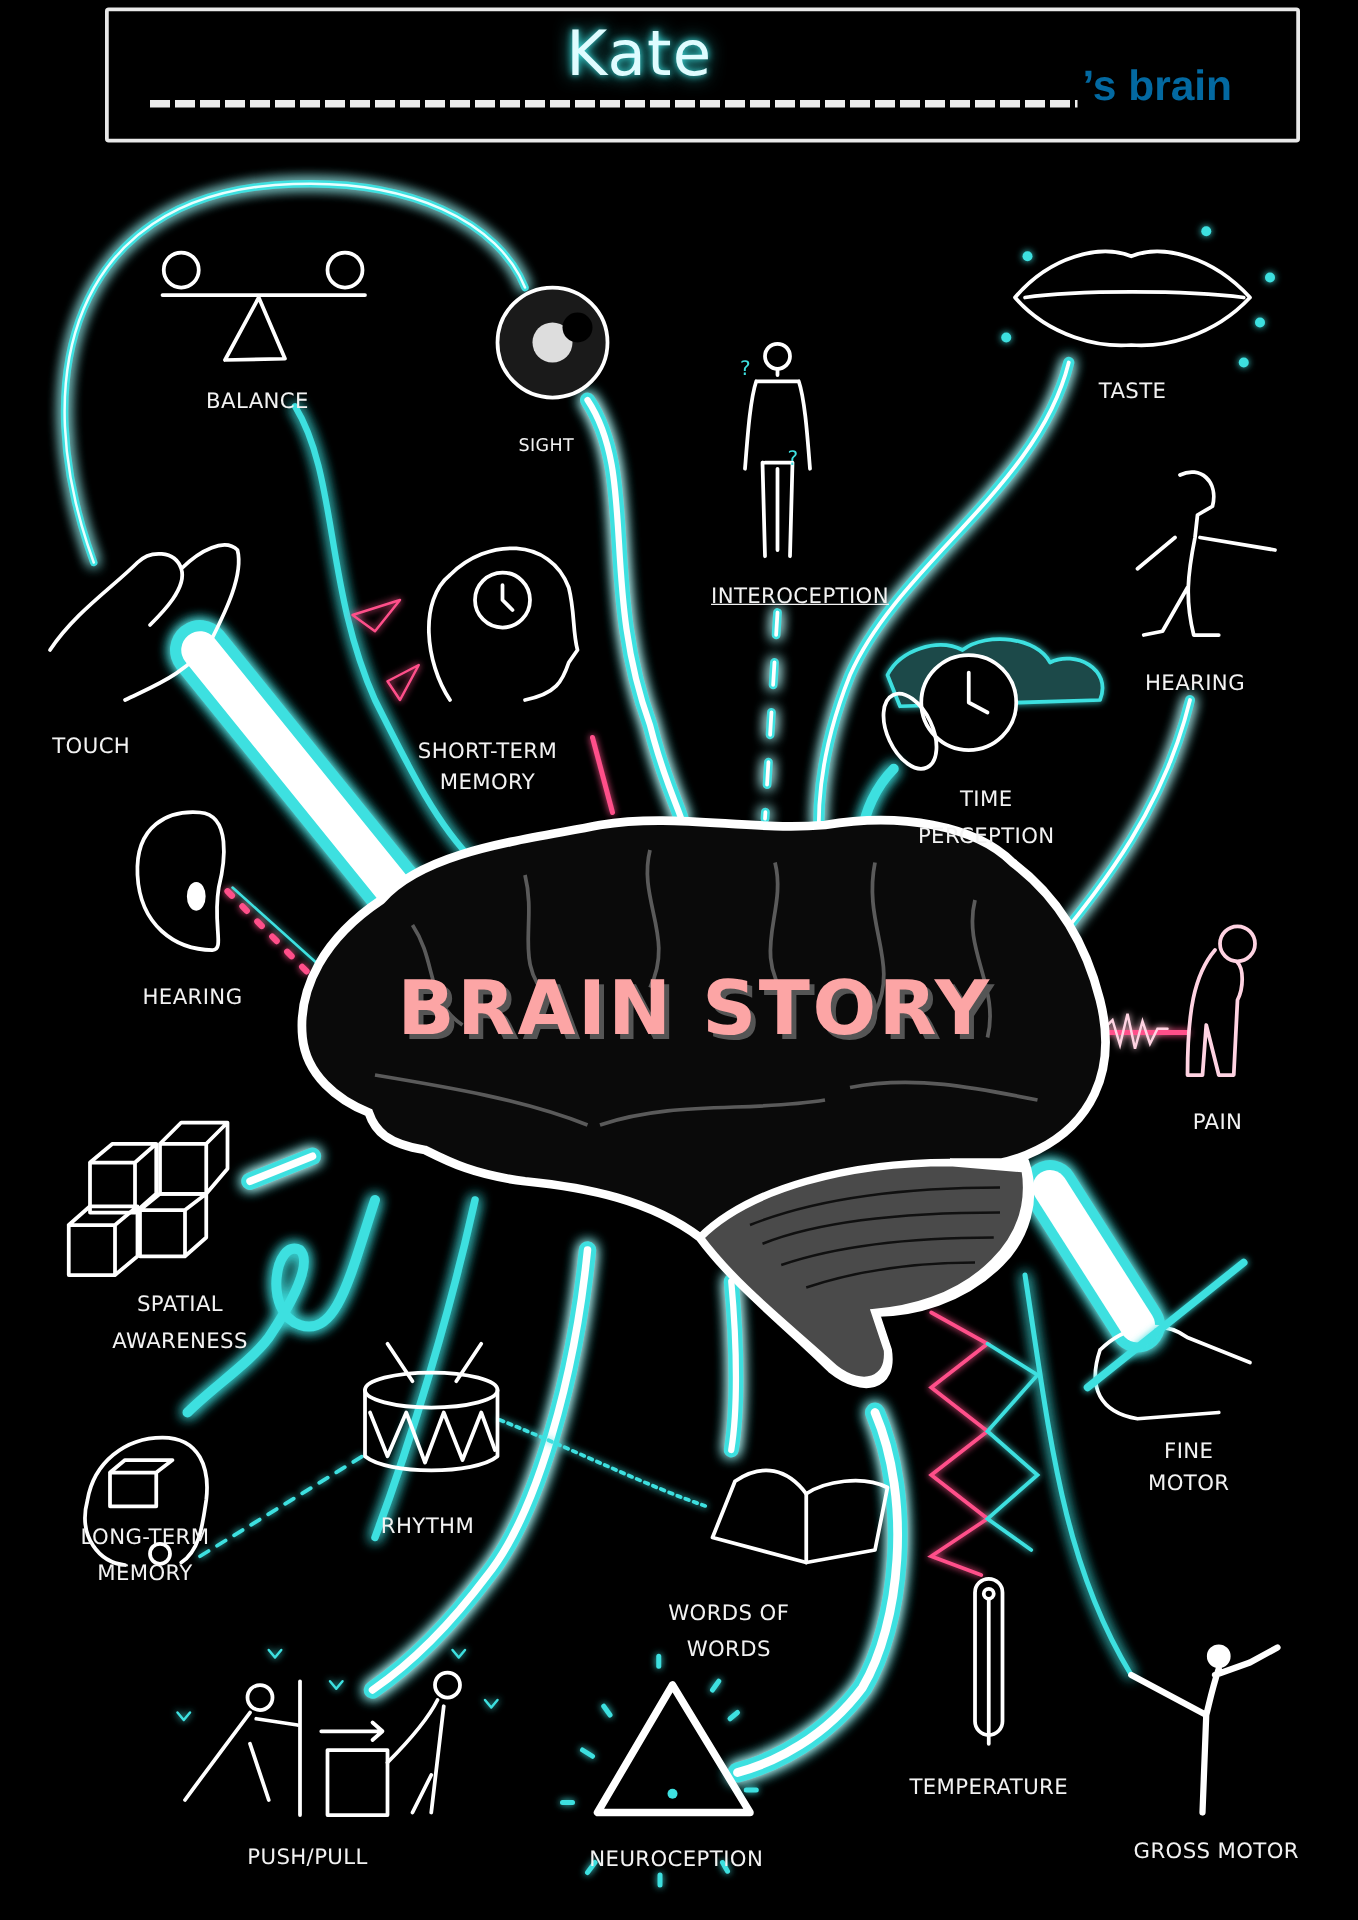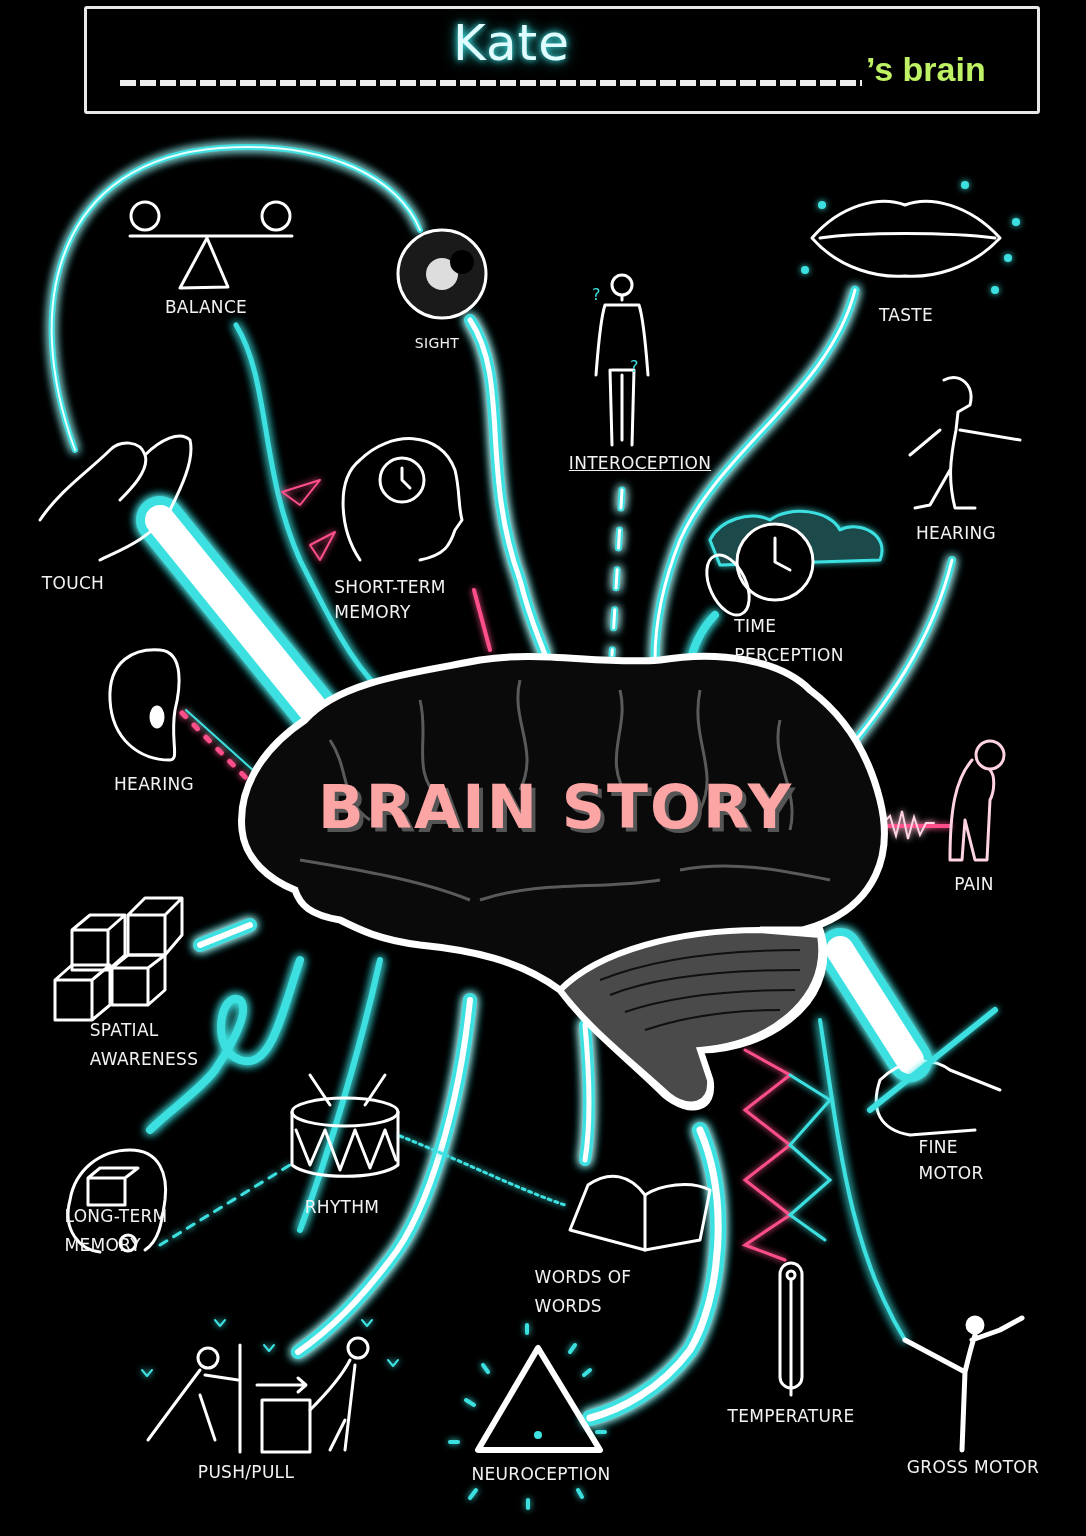--- a/index.html
+++ b/index.html
@@ -1,22 +1,22 @@
 <!DOCTYPE html>
 <html><head>
 <meta charset="utf-8">
 <style>
   html,body{margin:0;padding:0;background:#000;}
   body{width:1086px;height:1536px;position:relative;overflow:hidden;font-family:"DejaVu Sans",sans-serif;color:#fff;}
   .title-box{position:absolute;left:84px;top:6px;width:956px;height:108px;border:3px solid #e8e8e8;border-radius:3px;box-sizing:border-box;}
   .name{position:absolute;left:440px;top:14px;font-family:"DejaVu Sans",sans-serif;font-size:50px;color:#dffcff;text-shadow:0 0 6px #3ee0e0,0 0 14px #2bc6c6;letter-spacing:1px;padding-left:13px;}
   .dashes{position:absolute;left:120px;top:80px;width:742px;height:6px;background:repeating-linear-gradient(90deg,#eee 0 16px,transparent 16px 20px);}
-  .suffix{position:absolute;left:866px;top:50px;font-family:"Liberation Sans",sans-serif;font-weight:bold;font-size:34px;color:#bef264;}
+  .suffix{position:absolute;left:866px;top:50px;font-family:"Liberation Sans",sans-serif;font-weight:bold;font-size:34px;color:#0369a1;}
   svg.layer{position:absolute;left:0;top:0;}
-  .lbl{position:absolute;font-family:"DejaVu Sans",sans-serif;font-size:17px;color:#f2f2f2;text-align:left;line-height:29px;letter-spacing:0.3px;transform:translateX(-50%);white-space:nowrap;}
+  .lbl{position:absolute;font-family:"DejaVu Sans",sans-serif;font-size:17px;color:#f2f2f2;text-align:center;line-height:29px;letter-spacing:0.3px;transform:translateX(-50%);white-space:nowrap;margin-top:14px;}
   .brain-title{position:absolute;left:318px;top:772px;font-family:"DejaVu Sans",sans-serif;font-weight:bold;font-size:60px;color:#fca5a5;letter-spacing:2px;text-shadow:4px 4px 0 #555;}
 </style>
 </head>
 <body>
 
 <div class="title-box"></div>
 <div class="name">Kate</div>
 <div class="dashes"></div>
 <div class="suffix">’s brain</div>
 
@@ -266,21 +266,21 @@
     <g stroke-width="5">
       <circle cx="975" cy="1325" r="7" fill="#fff"></circle>
       <path d="M975 1335 C970 1350 968 1360 965 1372 L905 1340 M972 1340 L1000 1330 L1022 1318 M965 1372 L962 1450"></path>
     </g>
   </g>
 </svg>
 
 <div class="lbl" style="left:206px;top:293px;">BALANCE</div>
 <div class="lbl" style="left:437px;top:329px;font-size:14px;">SIGHT</div>
 <div class="lbl" style="left:640px;top:449px;text-decoration:underline;">INTEROCEPTION</div>
-<div class="lbl" style="left:906px;top:301px;">TASTE</div>
+<div class="lbl" style="left:906px;top:285px;">TASTE</div>
 <div class="lbl" style="left:73px;top:569px;">TOUCH</div>
 <div class="lbl" style="left:390px;top:575px;line-height:25px;">
   <div>SHORT-TERM</div>
   <div>MEMORY</div>
 </div>
 <div class="lbl" style="left:956px;top:519px;">HEARING</div>
 <div class="lbl" style="left:789px;top:612px;">
   <div>TIME</div>
   <div>PERCEPTION</div>
 </div>

